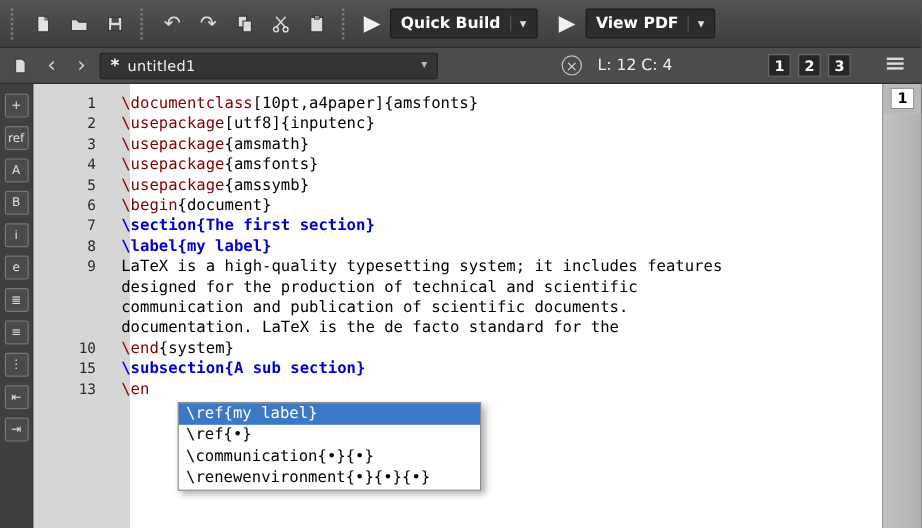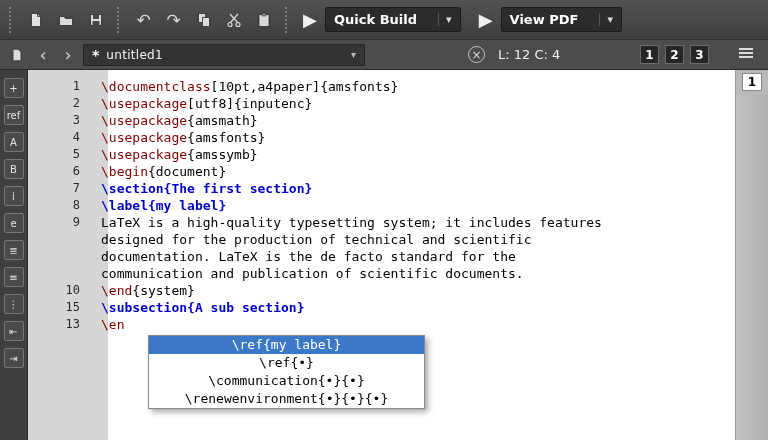--- a/index.html
+++ b/index.html
@@ -9,21 +9,21 @@
   
   .toolbar-top { height:40px; display:flex; align-items:center; gap:3px; padding:0 4px;
                  background:linear-gradient(#525252,#3e3e3e); border-bottom:1px solid #2e2e2e; }
   .grip { width:5px; height:26px; border-left:2px dotted #7d7d7d; margin:0 5px; }
   .tool-btn { width:27px; height:27px; display:flex; align-items:center; justify-content:center;
               border-radius:3px; color:#d8d8d8; font-size:17px; cursor:default; }
   .tool-btn svg { display:block; }
   .play-btn { color:#f0f0f0; font-size:18px; width:24px; text-align:center; }
   .combo { display:flex; align-items:center; background:#2c2c2c; border:1px solid #1b1b1b;
            border-radius:2px; color:#fff; font-weight:bold; font-size:13px;
-           padding:4px 8px; gap:21px; margin-right:10px; }
+           padding:4px 8px; gap:8px; margin-right:10px; }
   .combo .arrow { border-left:1px solid #555; padding-left:7px; font-size:11px; color:#ddd; }
 
   
   .toolbar-tab { height:30px; display:flex; align-items:center; gap:5px; padding:0 6px;
                  background:#4c4c4c; border-bottom:1px solid #2a2a2a; color:#ddd; }
   .nav-btn { width:20px; height:22px; display:flex; align-items:center; justify-content:center;
              color:#d0d0d0; font-size:18px; }
   .tab-widget { width:282px; height:22px; background:#343434; border:1px solid #262626;
                 border-radius:2px; display:flex; align-items:center; gap:7px; padding:0 8px;
                 color:#f2f2f2; font-size:12px; }
@@ -56,23 +56,23 @@
   .crow { display:flex; height:17px; }
   .lnum { width:66px; flex:none; text-align:right; padding-right:14px; color:#2a2a2a;
           font-size:12px; }
   .lcontent { white-space:pre; padding-left:7px; color:#000; }
   .r { color:#800000; }
   .b { color:#0000c8; font-weight:bold; }
   .k { color:#000; }
   .caret { display:inline-block; width:2px; height:14px; background:#000;
            vertical-align:-2px; }
 
-  .popup { position:absolute; left:120px; top:265px; width:277px; background:#fff;
+  .popup { position:absolute; left:120px; top:265px; width:253px; background:#fff;
            border:1px solid #8a8a8a; box-shadow:3px 3px 6px rgba(0,0,0,.35);
-           font-family:"DejaVu Sans Mono", monospace; font-size:13px; line-height:18px;text-align:center; }
+           font-family:"DejaVu Sans Mono", monospace; font-size:13px; line-height:18px; }
   .popup-item { padding:0 6px; white-space:pre; color:#000; }
   .popup-item.selected { background:#3c78c8; color:#fff; }
 
   .right-strip { width:33px; background:#b9b9b9; border-left:1px solid #9a9a9a;
                  display:flex; flex-direction:column; align-items:center; padding-top:3px; }
   .page-badge { width:20px; height:18px; background:#fff; border:1px solid #888;
                 color:#000; font-size:12px; font-weight:bold; display:flex;
                 align-items:center; justify-content:center; margin-bottom:4px; }
   .scroll-track { flex:1; width:100%; background:linear-gradient(90deg,#c2c2c2,#b0b0b0); }
 </style>
@@ -256,25 +256,25 @@
         <div class="crow">
           <span class="lnum">9</span>
           <span class="lcontent"><span class="k">LaTeX is a high-quality typesetting system; it includes features</span></span>
         </div>
         <div class="crow">
           <span class="lnum"></span>
           <span class="lcontent"><span class="k">designed for the production of technical and scientific</span></span>
         </div>
         <div class="crow">
           <span class="lnum"></span>
+          <span class="lcontent"><span class="k">communication and publication of scientific documents.</span></span>
+        </div>
+        <div class="crow">
+          <span class="lnum"></span>
           <span class="lcontent"><span class="k">documentation. LaTeX is the de facto standard for the</span></span>
-        </div>
-        <div class="crow">
-          <span class="lnum"></span>
-          <span class="lcontent"><span class="k">communication and publication of scientific documents.</span></span>
         </div>
         <div class="crow">
           <span class="lnum">10</span>
           <span class="lcontent"><span class="r">\end</span><span class="k">{system}</span></span>
         </div>
         <div class="crow">
           <span class="lnum">15</span>
           <span class="lcontent"><span class="b">\subsection{A sub section}</span></span>
         </div>
         <div class="crow">

